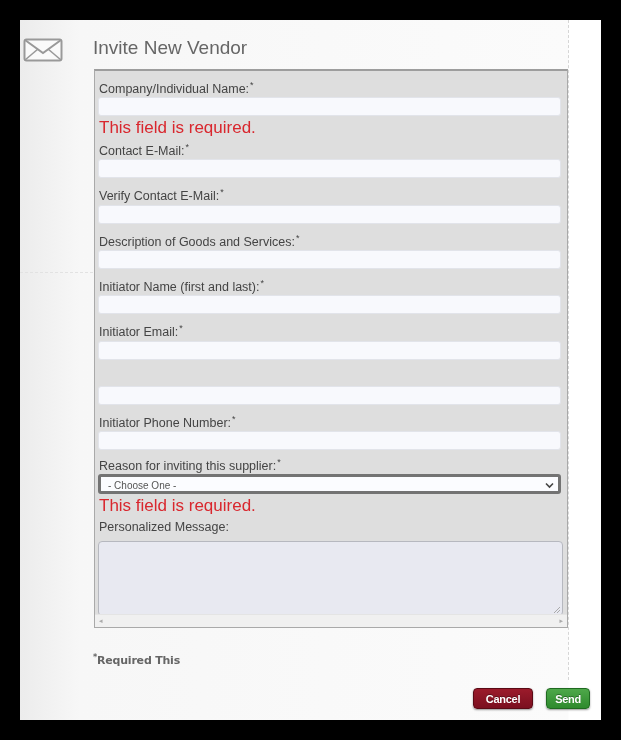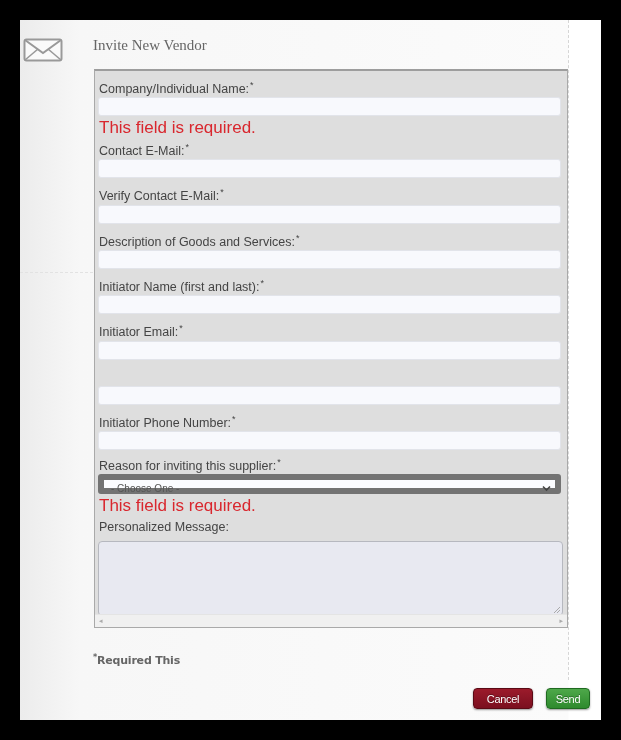--- a/index.html
+++ b/index.html
@@ -14,63 +14,63 @@
     .vdash {
       position: absolute; left: 548px; top: 0; height: 660px; width: 0;
       border-left: 1px dashed #d6d6d6;
     }
     .hdash {
       position: absolute; left: 0; top: 252px; width: 548px; height: 0;
       border-top: 1px dashed #e2e2e2;
     }
     .envelope { position: absolute; left: 3px; top: 18px; width: 40px; height: 24px; }
     .title {
-      position: absolute; left: 73px; top: 17px; font-size: 15px; color: #666;
-      font-family: Liberation Serif, serif; letter-spacing: 0px;
+      position: absolute; left: 73px; top: 17px; font-size: 19px; color: #666;
+      font-family: Liberation Sans, sans-serif; letter-spacing: 0px;
     }
     .panel {
       position: absolute; left: 74px; top: 49px; width: 474px; height: 559px;
       background: #dedede; border: 1px solid #a9a9a9; border-top: 2px solid #9d9d9d;
       box-sizing: border-box;
     }
     .field-label {
       position: absolute; left: 4px; font-size: 12.5px; color: #444; white-space: nowrap;
     }
     .req { font-size: 9px; vertical-align: 5px; margin-left: 1px; }
     .text-input {
       position: absolute; left: 3px; width: 463px; height: 19px; background: #f8f9fd;
       border: 1px solid #e2e4ea; border-radius: 3px; box-sizing: border-box; outline: none;
     }
     .error {
       position: absolute; left: 4px; font-size: 17px; color: #d9272e; white-space: nowrap;
     }
     .select {
       position: absolute; left: 3px; top: 403px; width: 463px; height: 20px; background: #fbfcff;
-      border: 6px solid #737373; border-radius: 3px; box-sizing: border-box;
+      border: 3px solid #737373; border-radius: 3px; box-sizing: border-box;
       font-size: 10px; color: #555; line-height: 18px; padding-left: 7px;
     }
     .chev { position: absolute; right: 4px; top: 5px; width: 9px; height: 7px; }
     .textarea {
       position: absolute; left: 3px; top: 470px; width: 465px; height: 75px; background: #e8e9f1;
       border: 1px solid #b6b8bf; border-radius: 4px; box-sizing: border-box;
     }
     .grip { position: absolute; right: 1px; bottom: 1px; width: 8px; height: 8px; }
     .hscroll {
       position: absolute; left: 0; bottom: 0; width: 100%; height: 13px; background: #f0f0f0;
       border-top: 1px solid #e4e4e4; box-sizing: border-box;
     }
     .arrow { position: absolute; top: 2px; font-size: 7px; color: #aaa; }
     .req-note {
       position: absolute; left: 73px; top: 633px; font-size: 11px; color: #666;
       font-family: "DejaVu Sans", sans-serif; font-weight: bold; letter-spacing: -0.2px;
     }
     .req-note .star { font-size: 8px; vertical-align: 4px; }
     .btn {
       position: absolute; top: 668px; height: 21px; border-radius: 4px; color: #fff; font-size: 11px;
-      font-weight: normal; text-align: center; line-height: 21px; box-sizing: border-box;
+      font-weight: bold; text-align: center; line-height: 21px; box-sizing: border-box;
       font-family: "Liberation Sans", sans-serif; letter-spacing: -0.3px;
       text-shadow: 0 -1px 0 rgba(0,0,0,0.35);
     }
     .btn-cancel {
       left: 453px; width: 60px;
       background: linear-gradient(#9b1b2b, #7b0f1f); border: 1px solid #5a0a15;
       box-shadow: 0 1px 2px rgba(0,0,0,0.4);
     }
     .btn-send {
       left: 526px; width: 44px;

